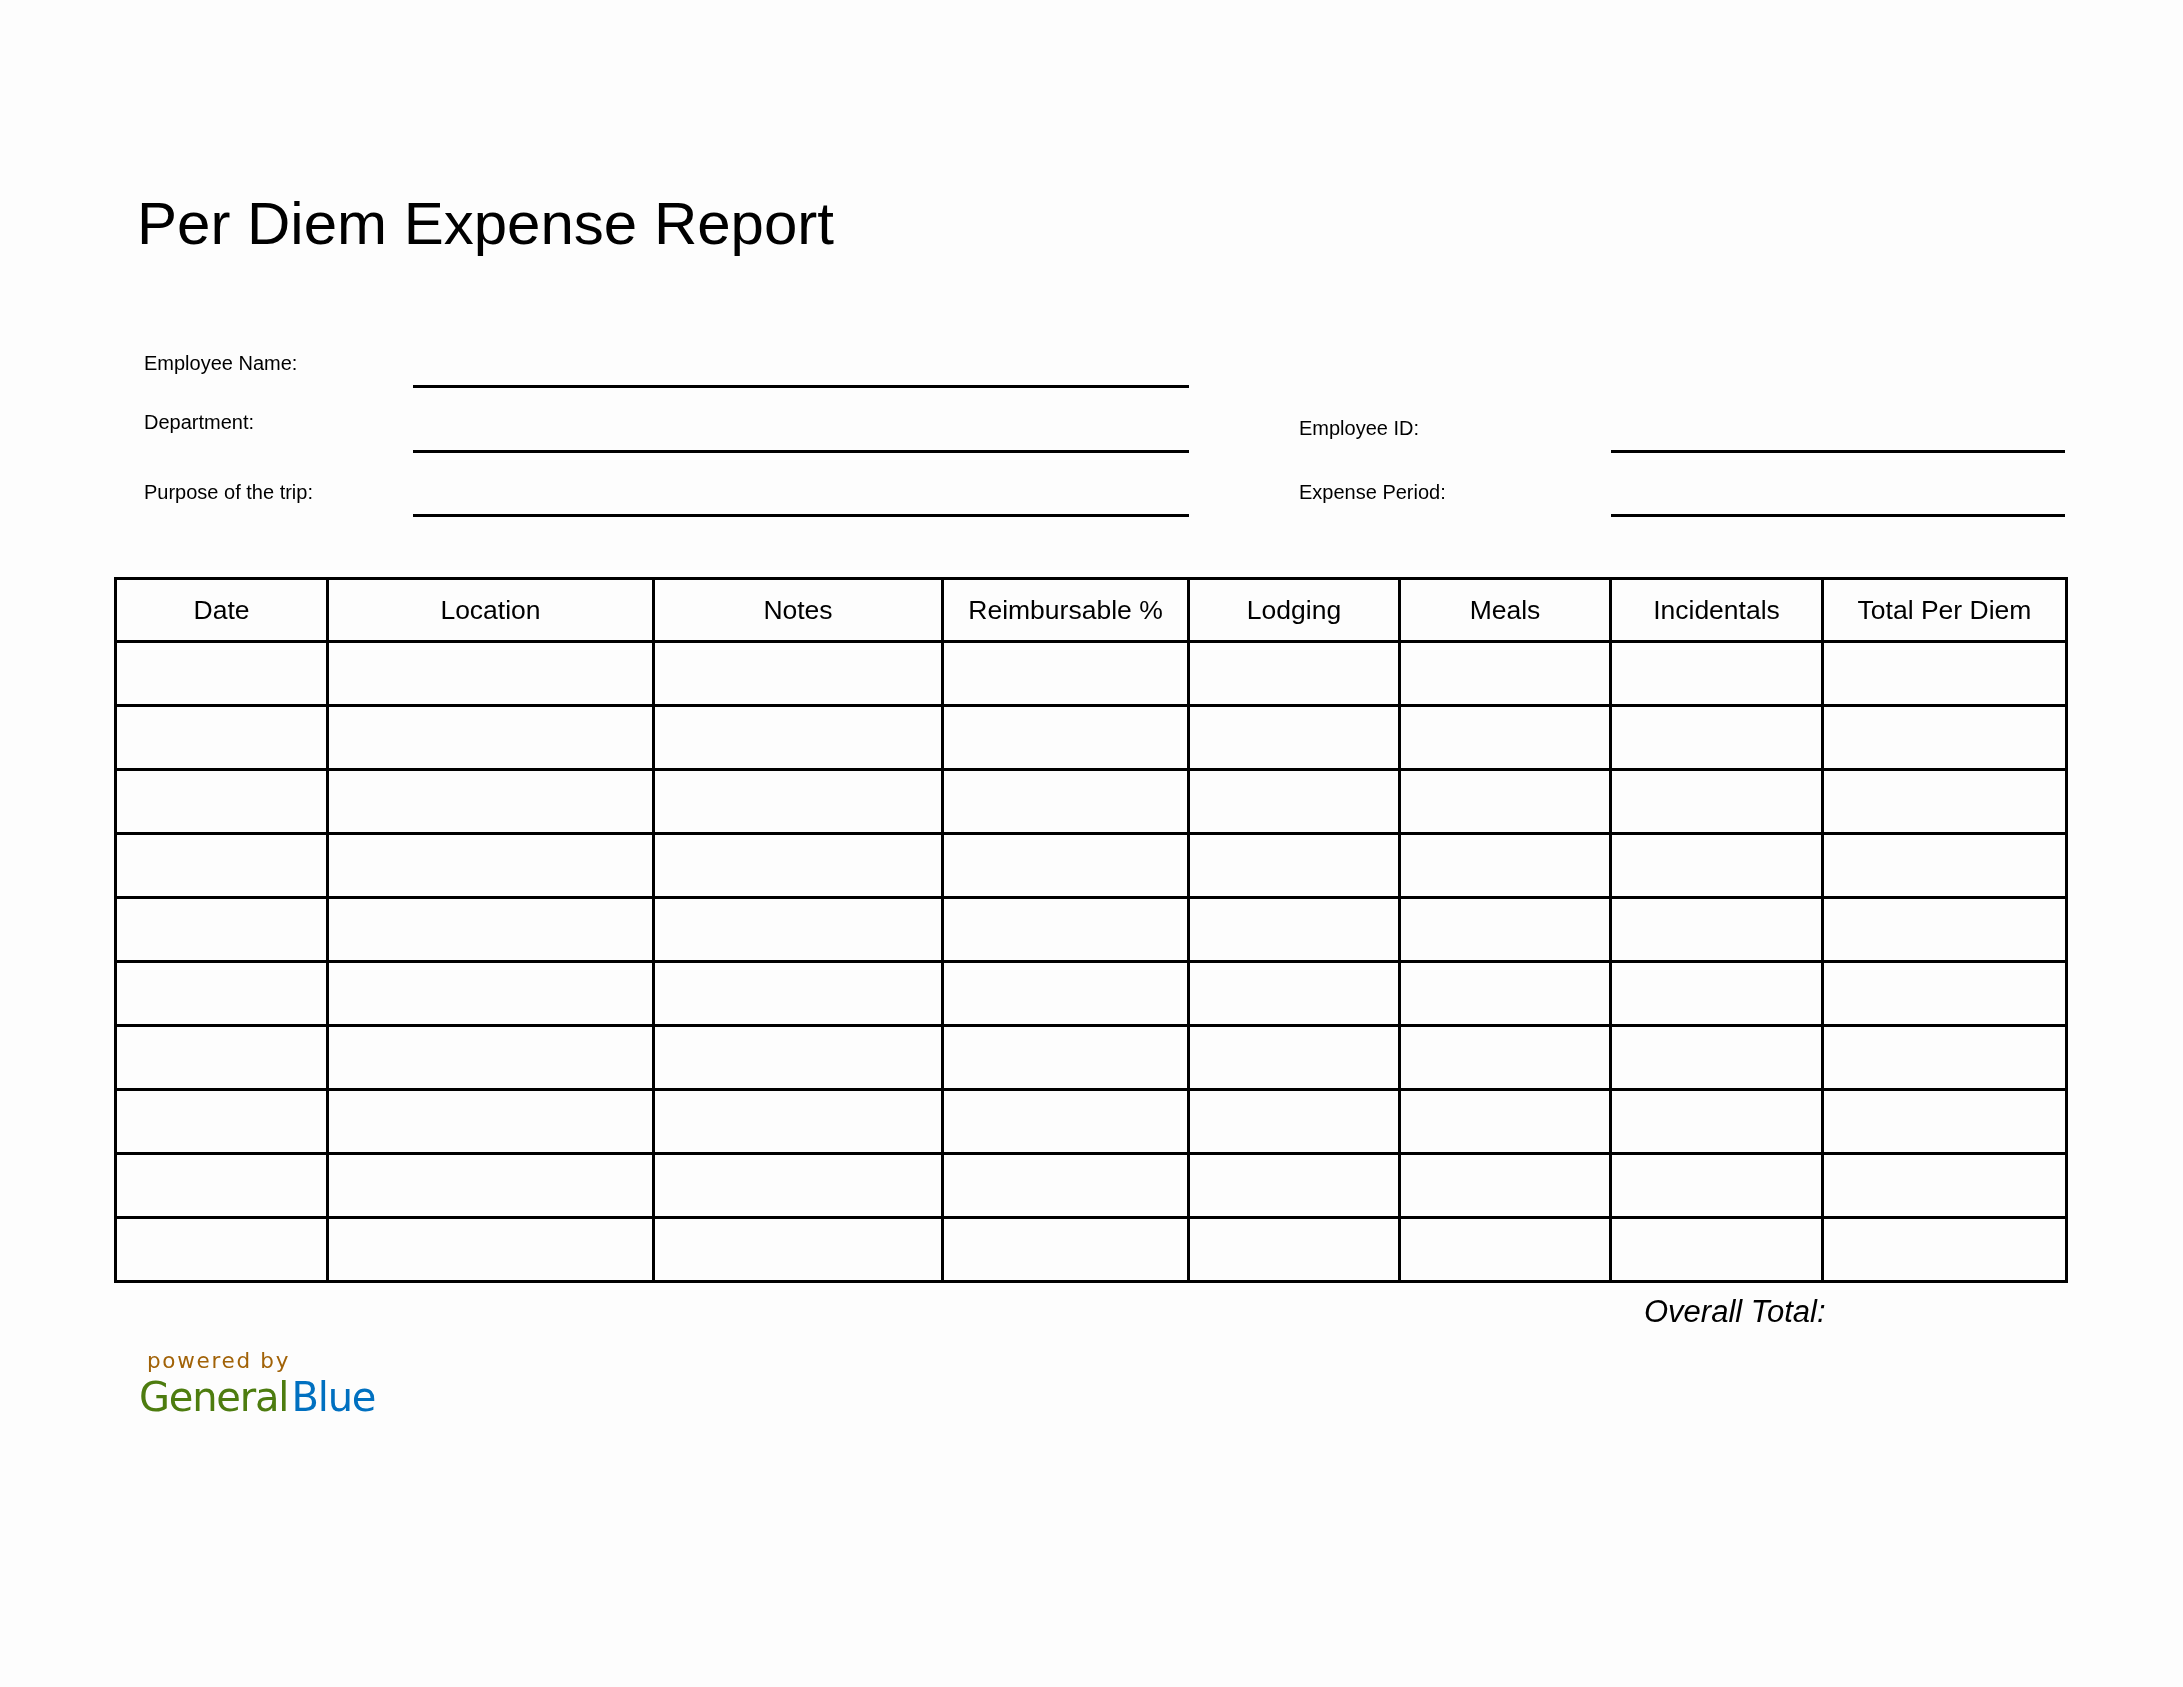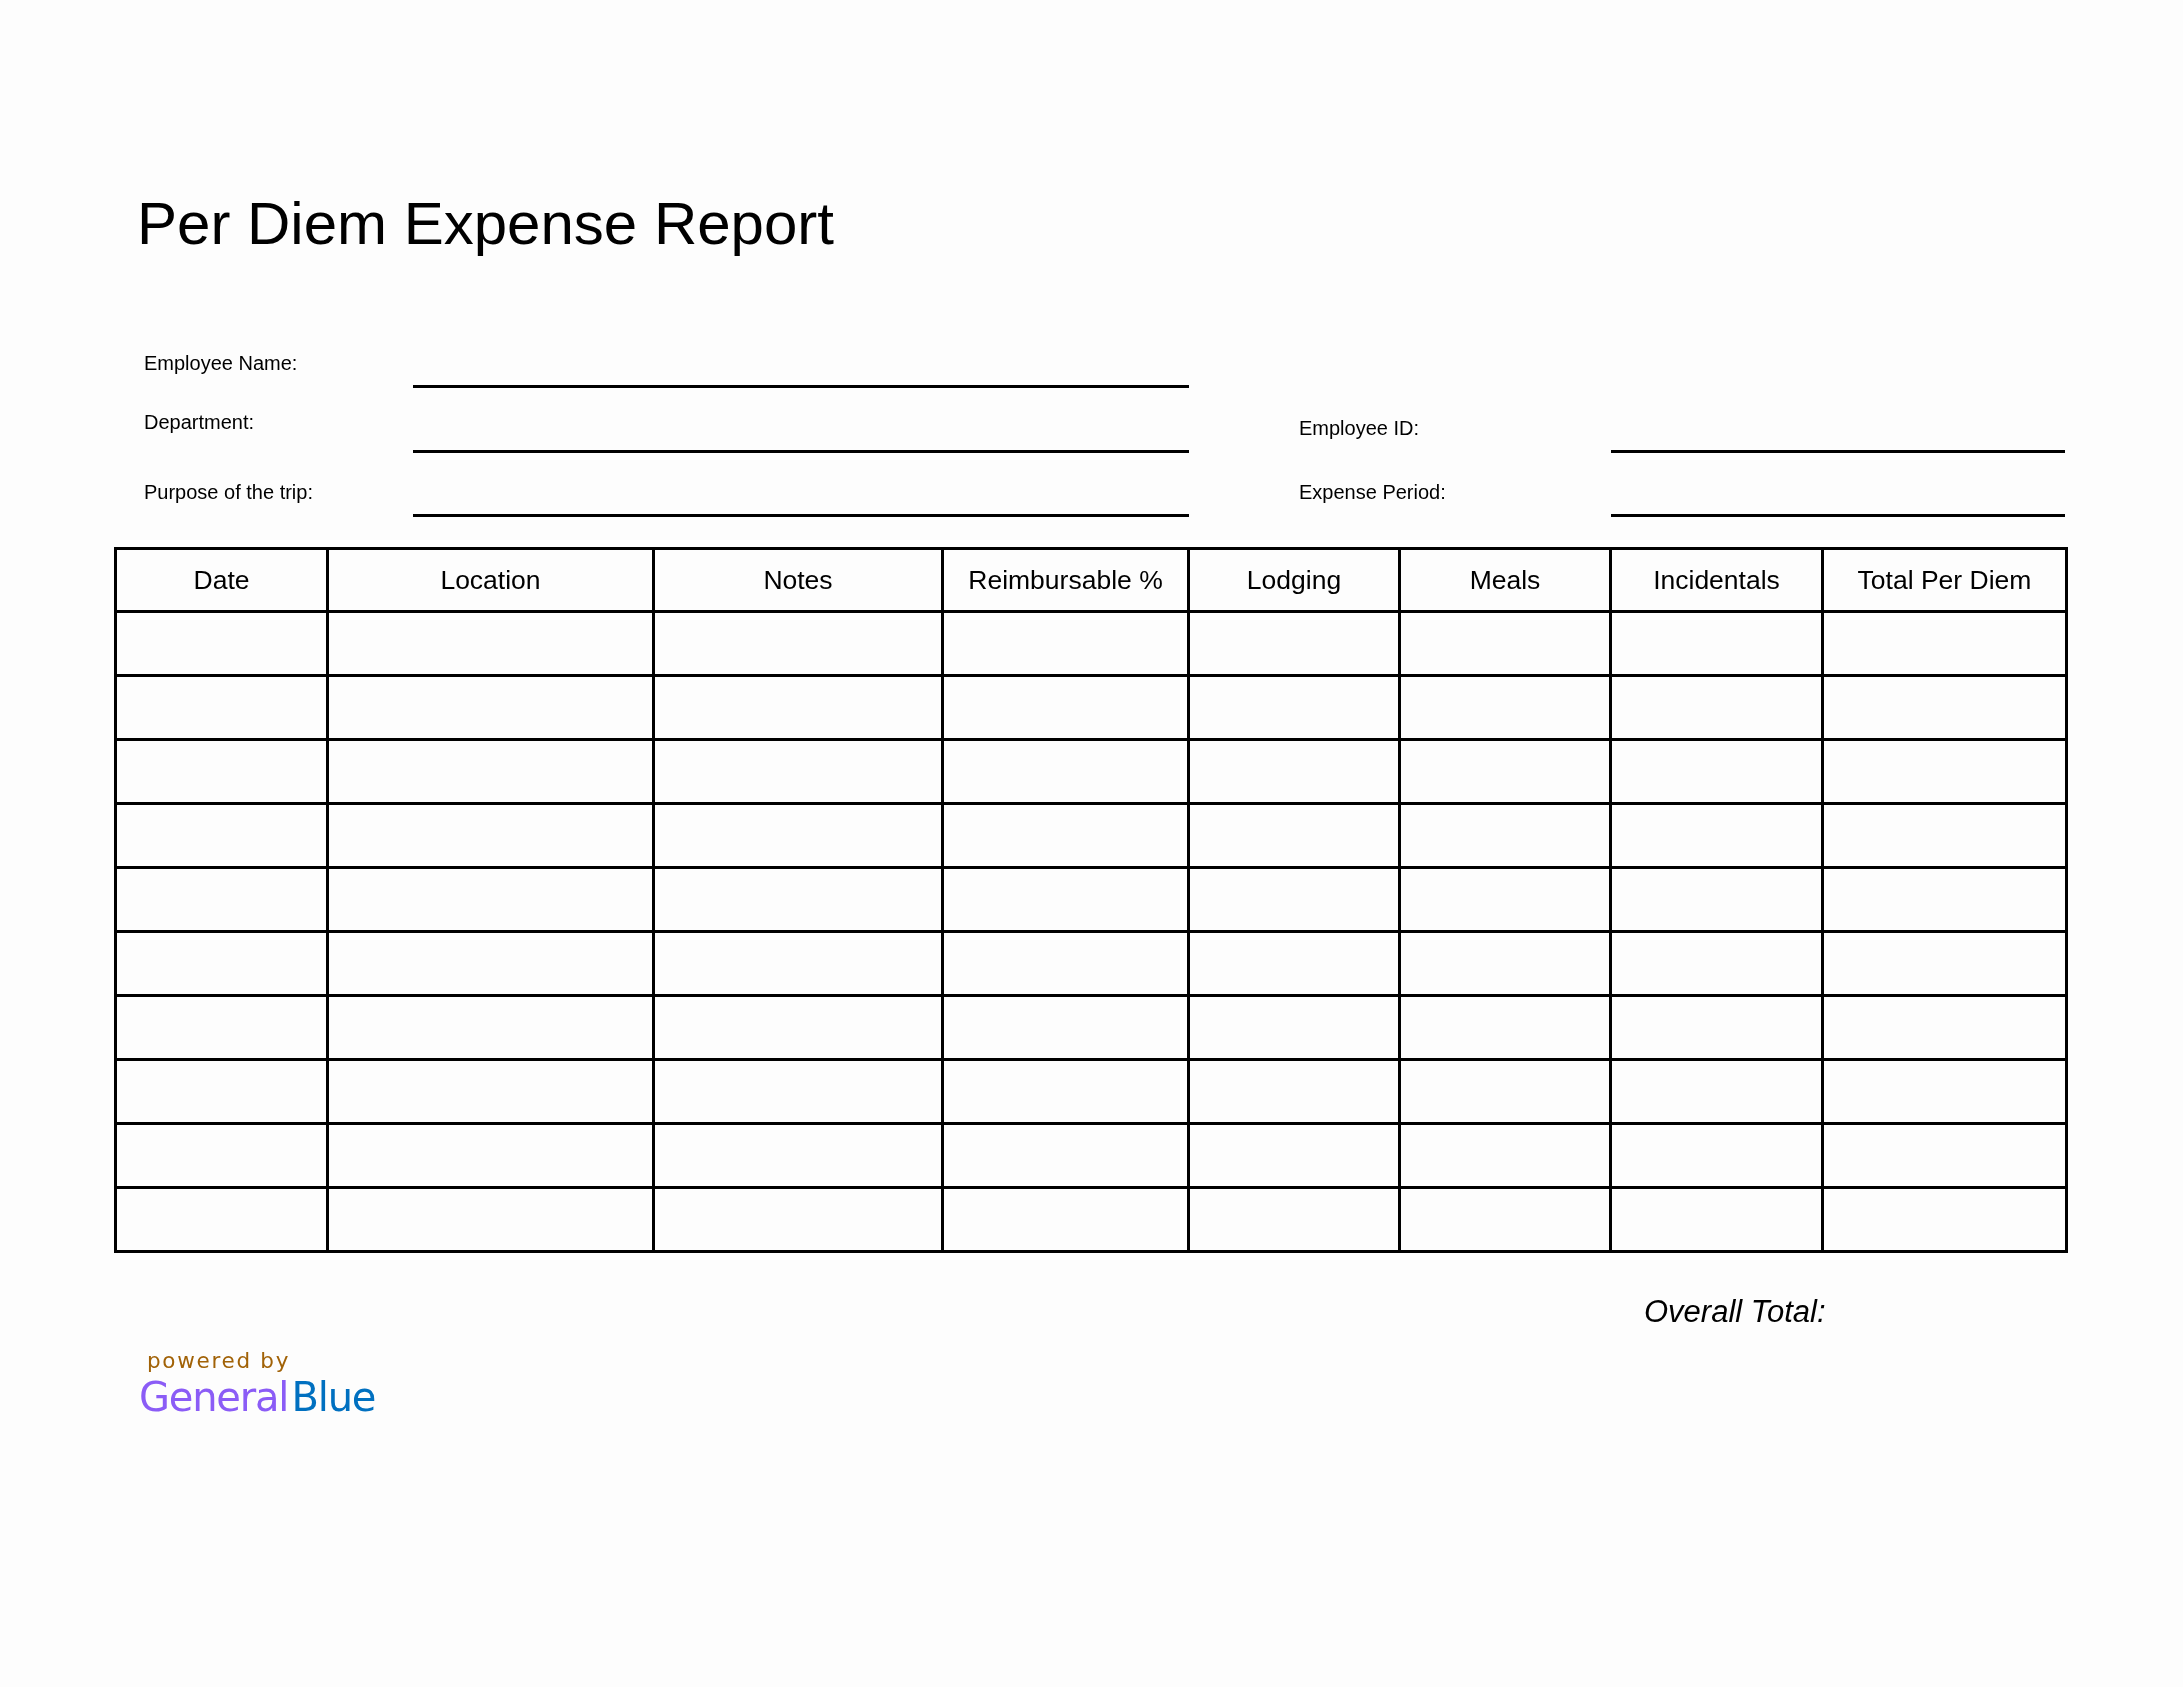--- a/index.html
+++ b/index.html
@@ -32,21 +32,21 @@
       white-space: nowrap;
     }
     .field-line {
       position: absolute;
       height: 3.3px;
       background: #000;
     }
     table.grid {
       position: absolute;
       left: 114px;
-      top: 547px;
+      top: 577px;
       border-collapse: collapse;
       table-layout: fixed;
       width: 1951px;
       border-radius: 17px;
     }
     table.grid th, table.grid td {
       border: 3.3px solid #000;
       padding: 0;
       font-weight: normal;
       font-size: 26.5px;
@@ -83,21 +83,21 @@
     .brand {
       position: absolute;
       left: 139px;
       top: 1373px;
       font-family: "DejaVu Sans", sans-serif;
       font-size: 40px;
       line-height: 48px;
       letter-spacing: -1.2px;
       white-space: nowrap;
     }
-    .brand .b1 { color: #8b5cf6; }
+    .brand .b1 { color: #4d7c0f; }
     .brand .b2 { color: #0070c0; margin-left: 3.3px; margin-top: 47px; }
   </style>
 </head>
 <body>
 
 <h1 class="title">Per Diem Expense Report</h1>
 
 <div class="field-label" style="left:144px; top:347px;">Employee Name:</div>
 <div class="field-line" style="left:413px; top:385px; width:776px;"></div>
 

